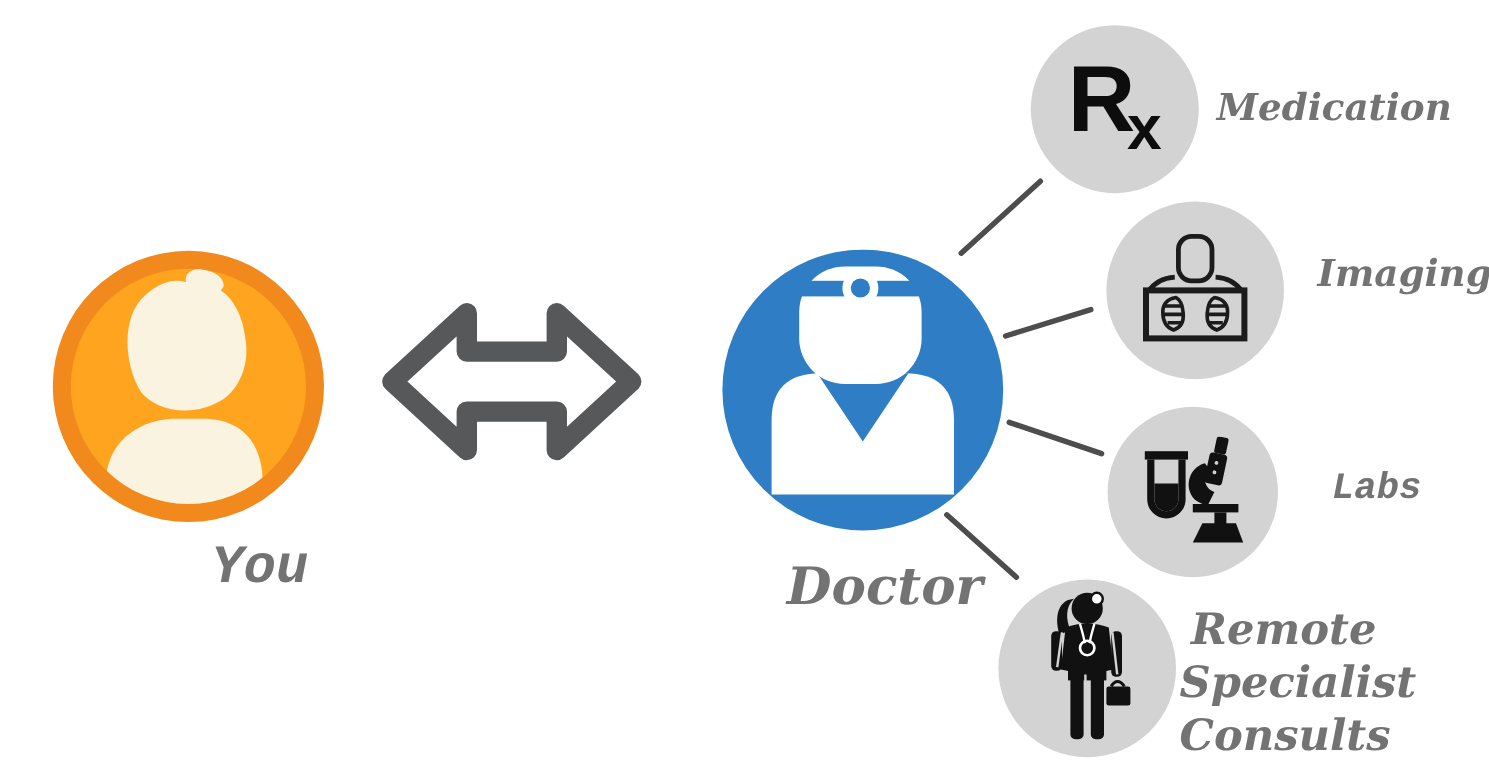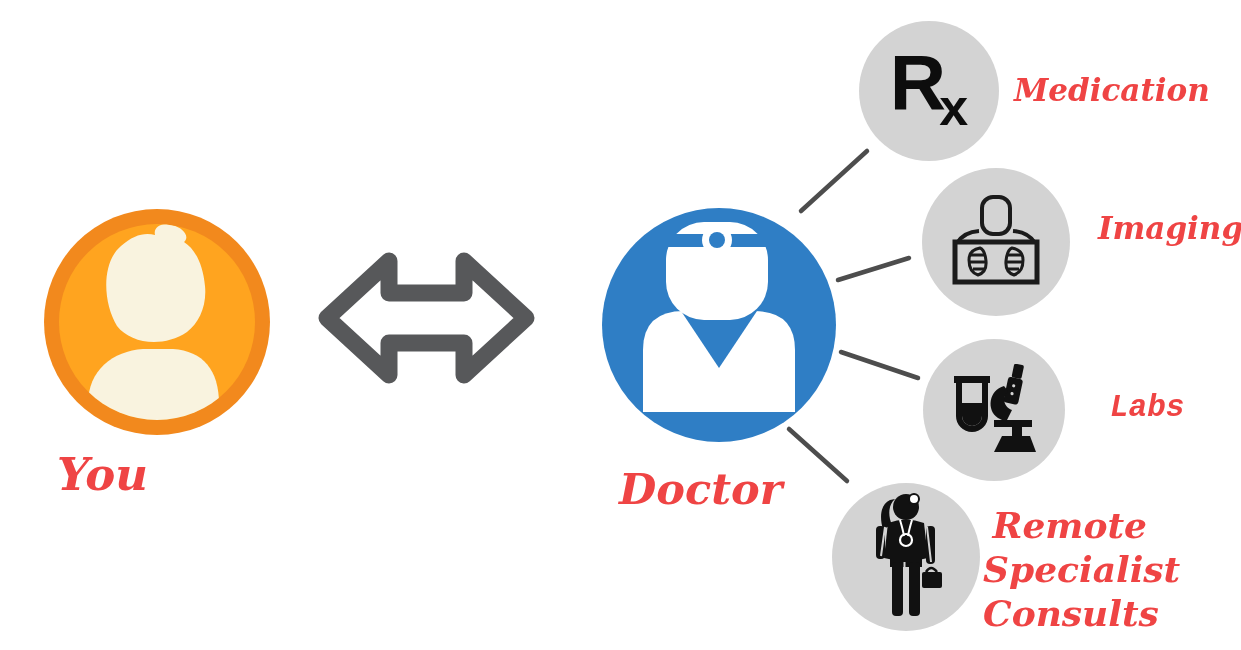--- a/index.html
+++ b/index.html
@@ -2,25 +2,25 @@
 <html><head>
 <meta charset="utf-8">
 <style>
   html,body{margin:0;padding:0;background:#fff;}
   .canvas{
     position:relative;width:1241px;height:650px;background:#ffffff;
     overflow:hidden;font-family:"DejaVu Serif",serif;
   }
   .abs{position:absolute;}
   .script-label{
-    position:absolute;font-style:italic;font-weight:bold;color:#ef4444;
+    position:absolute;font-style:italic;font-weight:bold;color:#737373;
     font-family:"DejaVu Serif",serif;white-space:nowrap;
   }
-  .you-label{left:57px;top:448px;width:200px;text-align:left;font-size:45px;}
-  .doctor-label{left:619px;top:464px;width:200px;text-align:left;font-size:43px;}
+  .you-label{left:57px;top:448px;width:200px;text-align:right;font-size:45px;font-family:Liberation Mono, monospace;}
+  .doctor-label{left:619px;top:464px;width:200px;text-align:right;font-size:43px;}
   .medication-label{left:1014px;top:72px;font-size:31px;}
   .imaging-label{left:1098px;top:210px;font-size:31px;}
   .labs-label{left:1110px;top:390px;font-size:31px;font-family:Liberation Mono, monospace;}
   .remote-label{
     left:983px;top:504px;width:164px;text-align:right;
     font-size:36px;line-height:1.22;white-space:normal;
   }
   .gray-circle{
     position:absolute;background:#D3D3D3;border-radius:50%;
     display:flex;align-items:center;justify-content:center;

